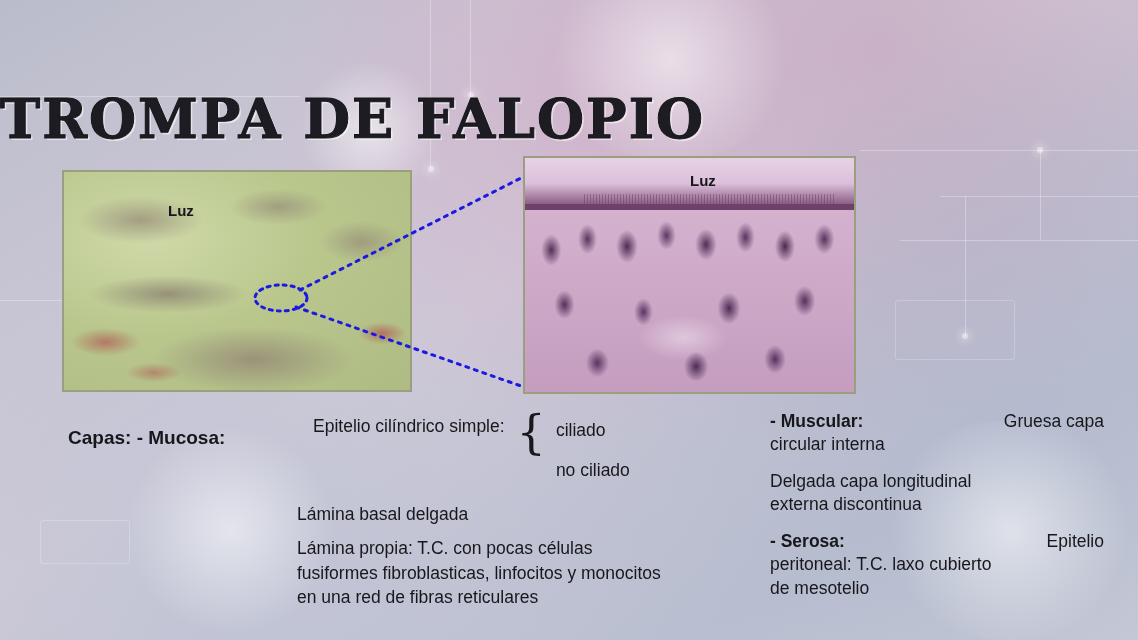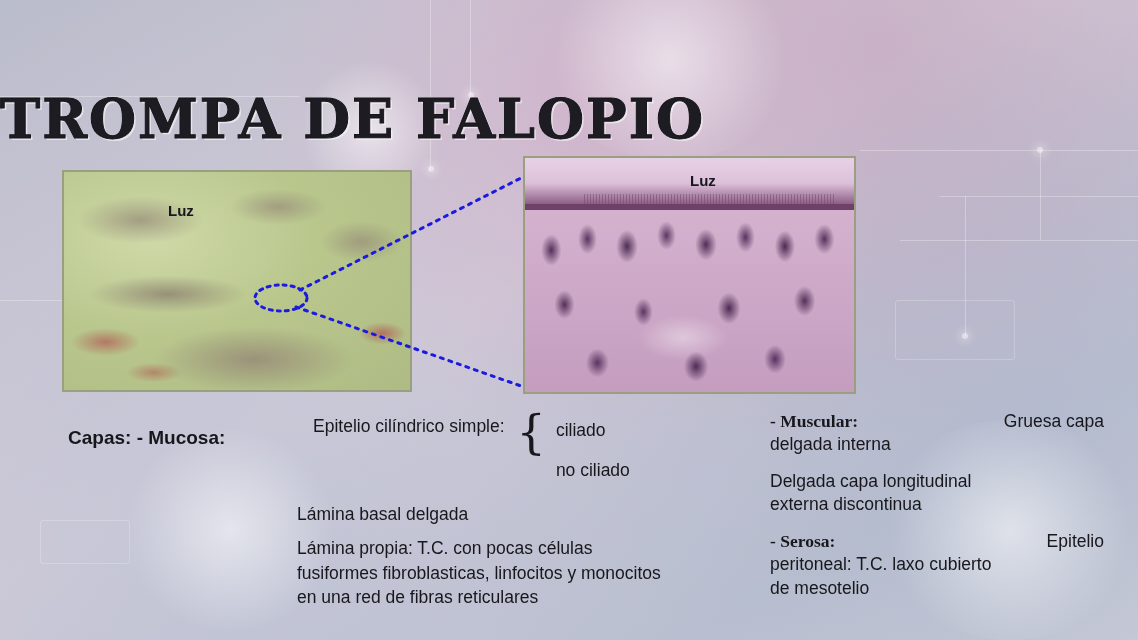--- a/index.html
+++ b/index.html
@@ -174,21 +174,21 @@
     position: absolute;
     left: 770px; top: 410px;
     width: 334px;
     font-size: 17.5px;
     color: #17171c;
     line-height: 1.32;
     text-align: justify;
   }
   #col-right .blk { margin-bottom: 14px; }
   #col-right .blk:last-child { margin-bottom: 0; margin-top: 12px; }
-  #col-right b { font-weight: bold; font-family: Liberation Serif, serif; }
+  #col-right b { font-weight: bold; }
   #col-right .justify-line {
     display: flex;
     justify-content: space-between;
   }
 </style>
 </head>
 <body>
 
 <div id="slide">
 
@@ -249,21 +249,21 @@
     <div>fusiformes  fibroblasticas, linfocitos y monocitos</div>
     <div>en una red de fibras reticulares</div>
   </div>
 
   <div id="col-right">
     <div class="blk">
       <div class="justify-line">
         <b>-    Muscular:</b>
         <span>Gruesa    capa</span>
       </div>
-      <div>delgada interna</div>
+      <div>circular interna</div>
     </div>
     <div class="blk">
       <div>Delgada     capa     longitudinal</div>
       <div>externa discontinua</div>
     </div>
     <div class="blk">
       <div class="justify-line">
         <b>-     Serosa:</b>
         <span>Epitelio</span>
       </div>

